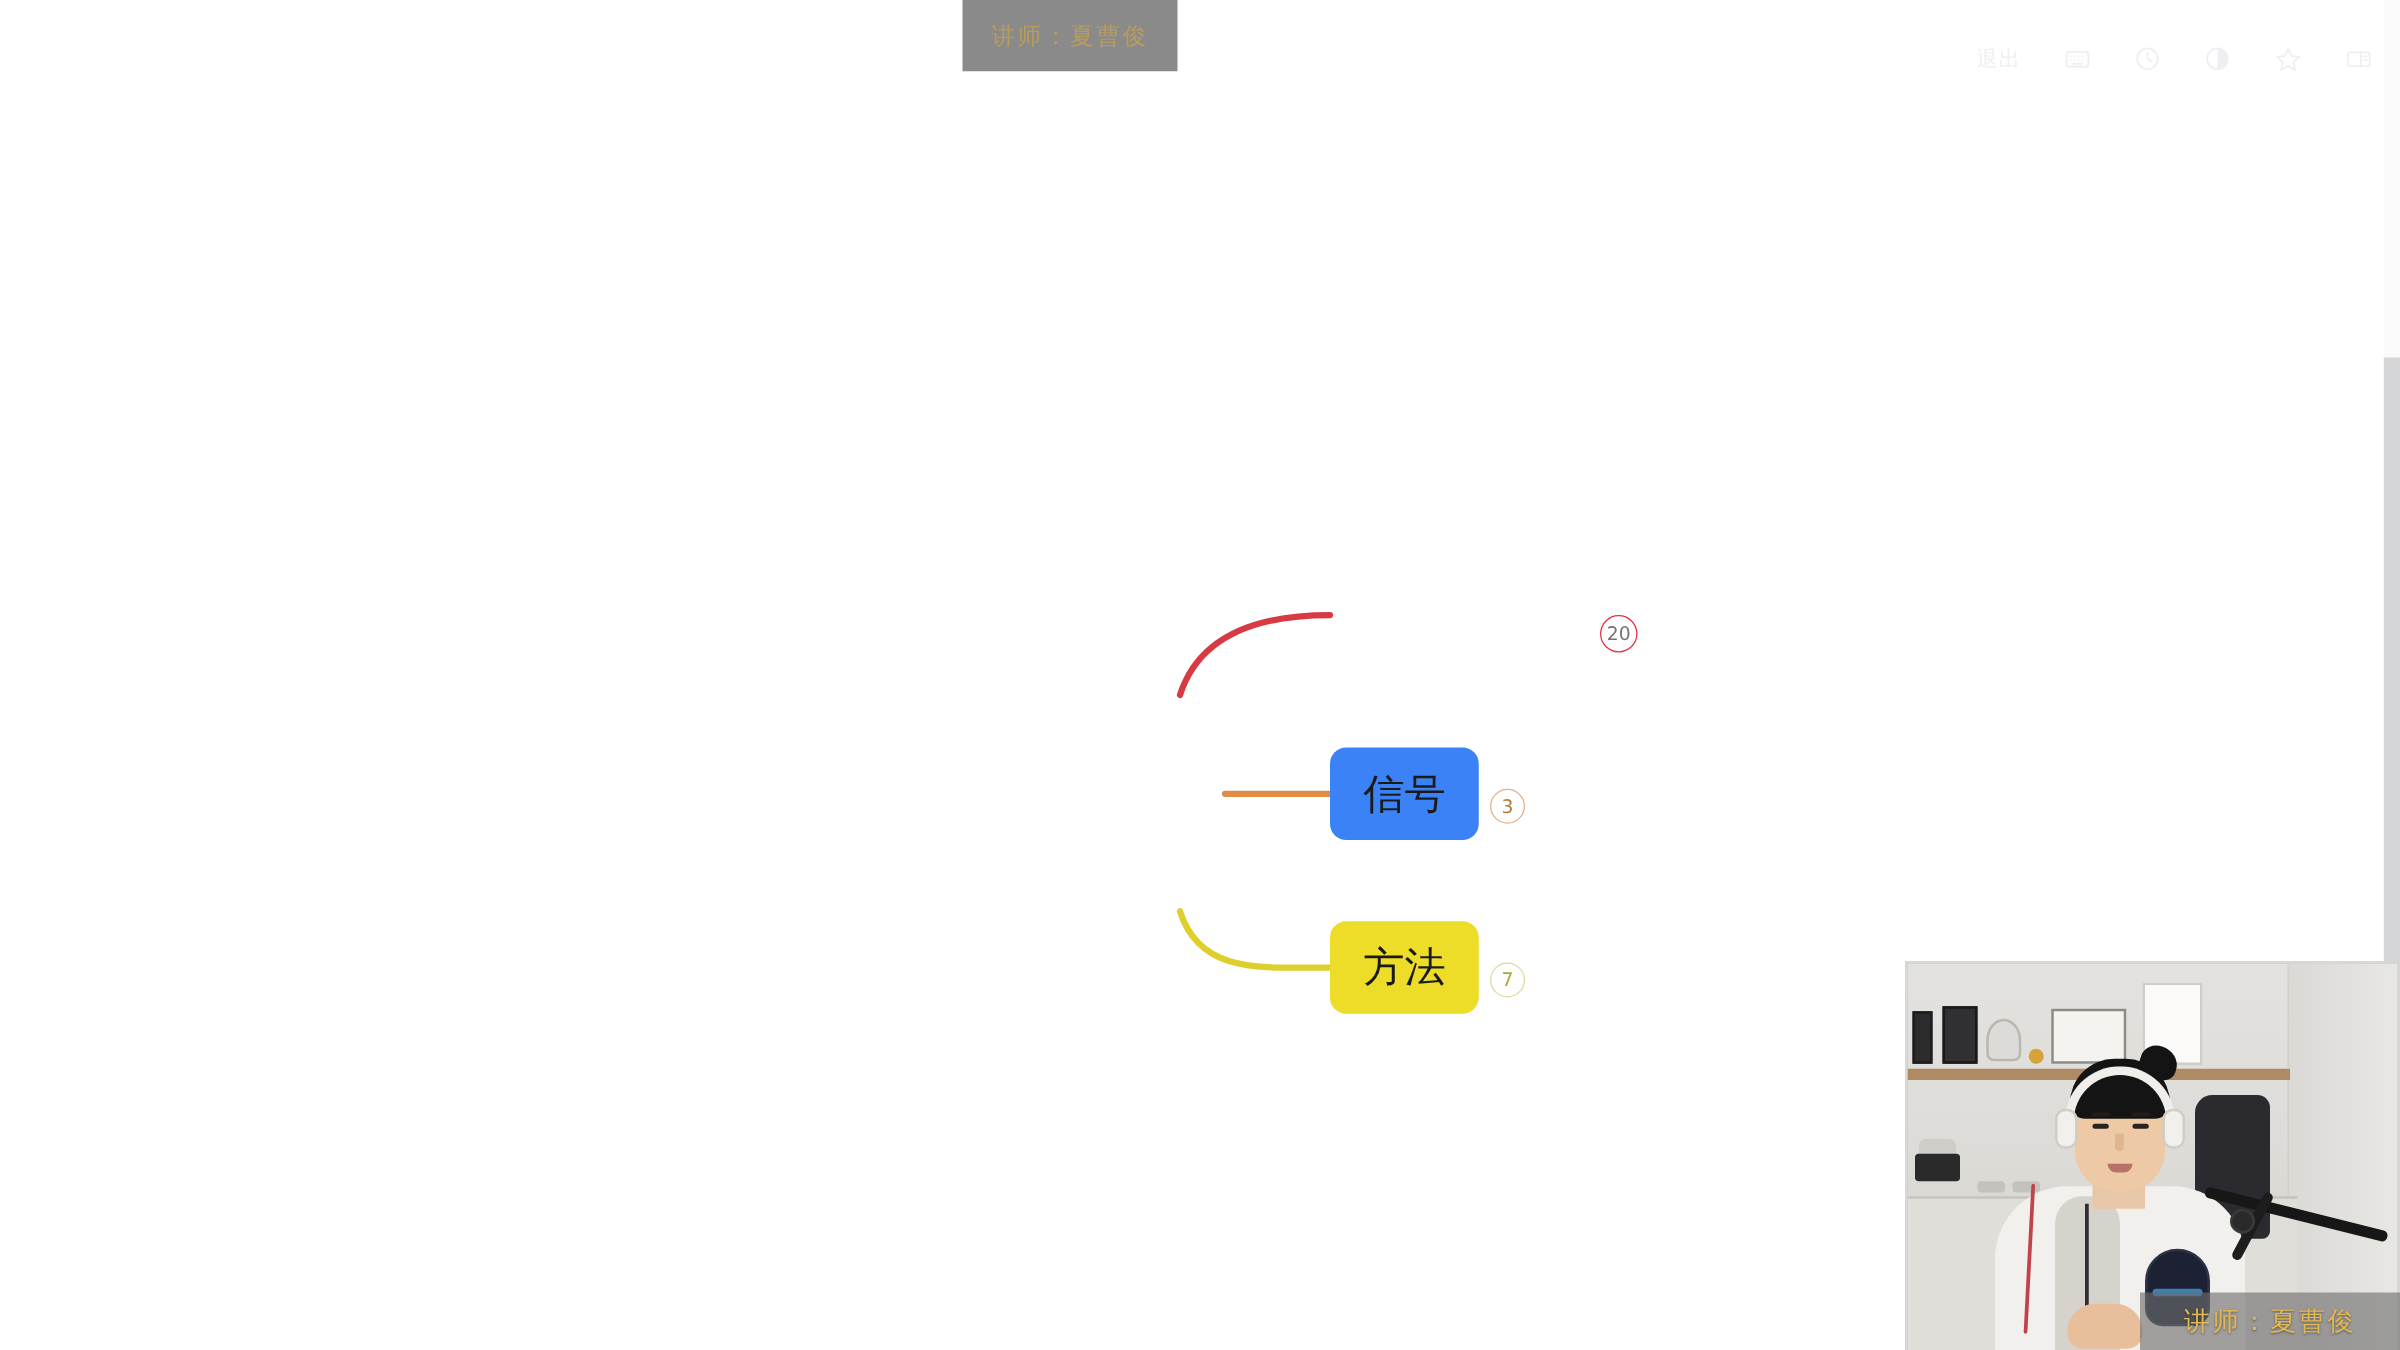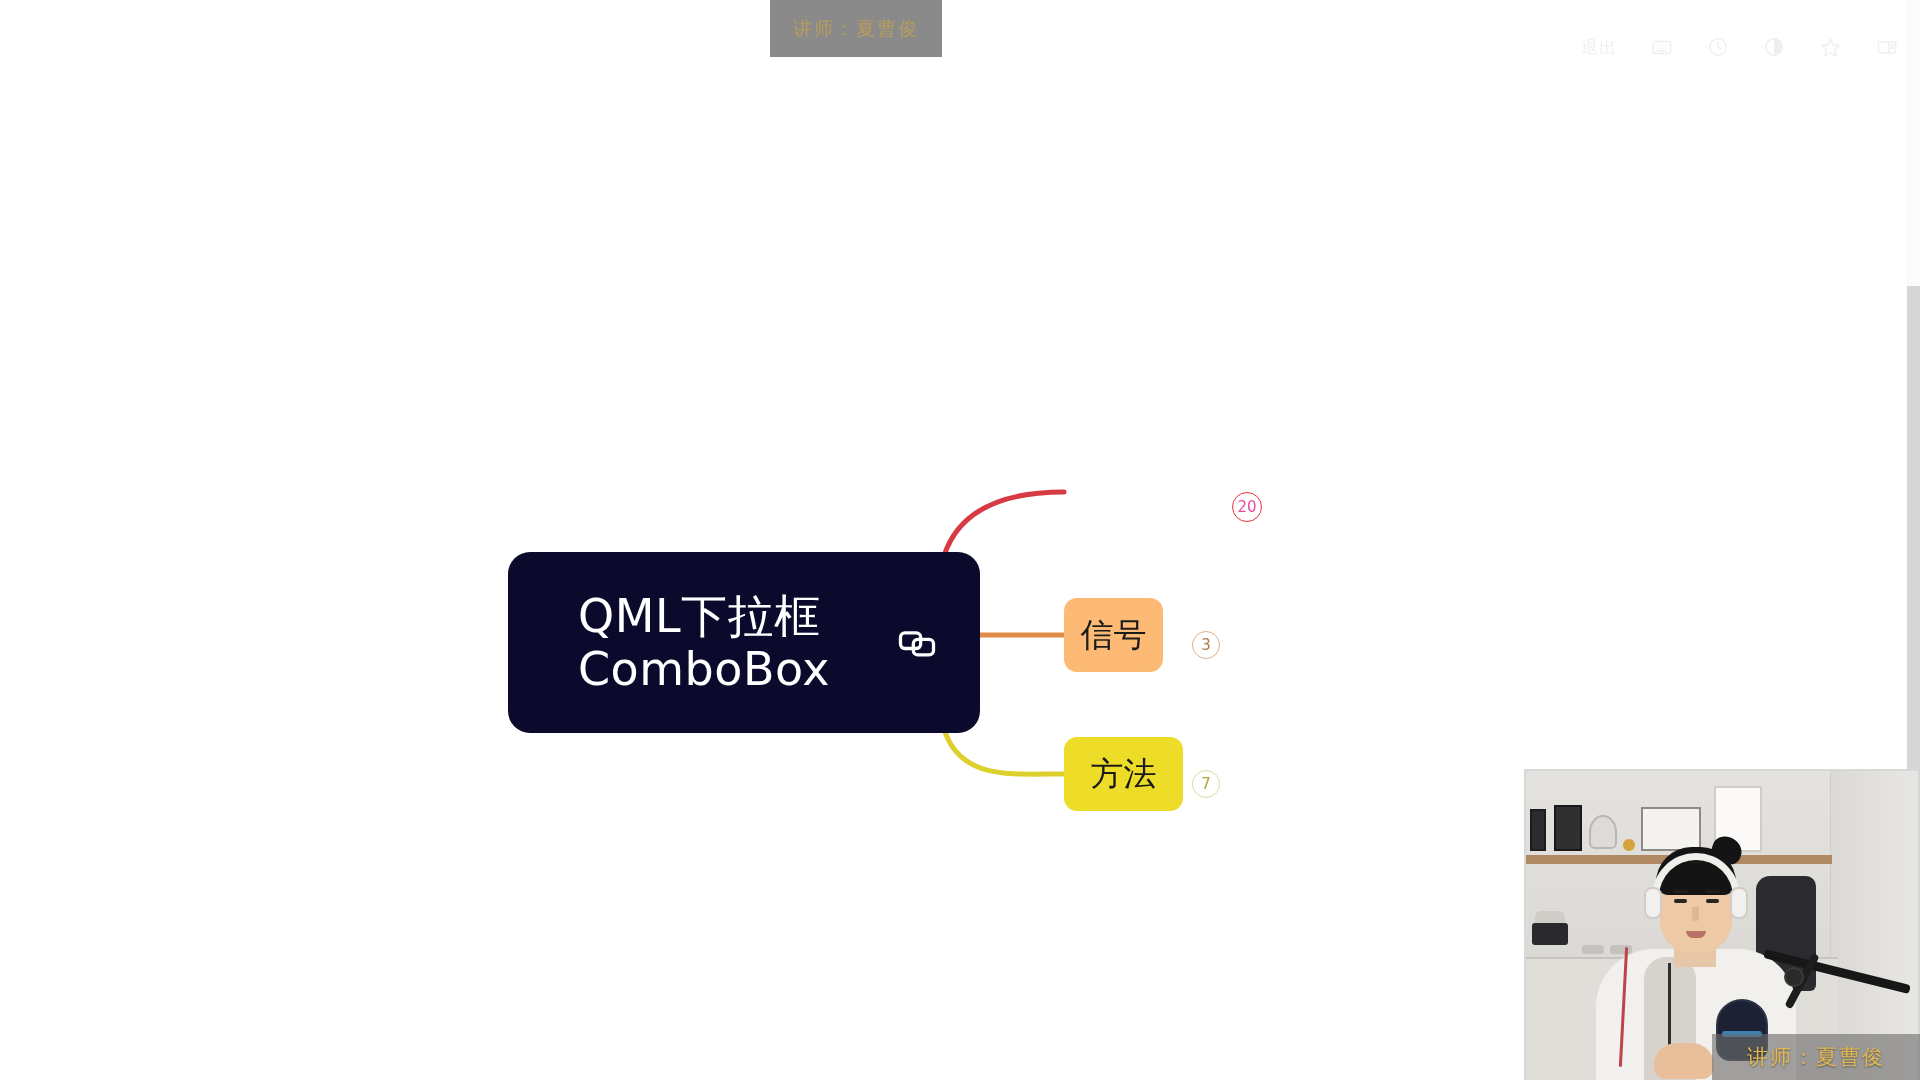--- a/index.html
+++ b/index.html
@@ -122,46 +122,46 @@
 
   .node-model {
     left:1064px; top:459px;
     width:207px; height:74px;
     background:#ea303e;
   }
   .node-model .branch-label { color:#ffffff; }
 
   .node-signal {
     left:1064px; top:598px;
-    width:99px; height:74px;
-    background:#fdba74;
+    width:119px; height:74px;
+    background:#3b82f6;
   }
   .node-signal .branch-label { color:#1a1a1a; }
 
   .node-method {
     left:1064px; top:737px;
     width:119px; height:74px;
     background:#eddc28;
   }
   .node-method .branch-label { color:#1a1a1a; }
 
   
   .badge {
     position:absolute;
     display:flex; align-items:center; justify-content:center;
     border-radius:50%;
     background:#ffffff;
     font-size:15px;
     font-family:"DejaVu Sans","Liberation Sans",sans-serif;
   }
   .badge-model {
-    left:1232px; top:492px;
+    left:1280px; top:492px;
     width:30px; height:30px;
     border:1.6px solid #ea303e;
-    color:#ec4899;
+    color:#737373;
   }
   .badge-signal {
     left:1192px; top:631px;
     width:28px; height:28px;
     border:1.6px solid #e0b08a;
     color:#b4793f;
   }
   .badge-method {
     left:1192px; top:770px;
     width:28px; height:28px;
@@ -442,30 +442,20 @@
 
     <svg class="links" viewBox="0 0 1920 1080" preserveAspectRatio="none">
 
       <path d="M 944 556 C 960 506 1010 492 1064 492" fill="none" stroke="#d83a44" stroke-width="5" stroke-linecap="round"></path>
 
       <path d="M 980 635 L 1064 635" fill="none" stroke="#e08c46" stroke-width="5" stroke-linecap="round"></path>
 
       <path d="M 944 729 C 960 780 1010 774 1064 774" fill="none" stroke="#ded02c" stroke-width="5" stroke-linecap="round"></path>
     </svg>
 
-    <div class="node-root">
-      <div class="root-text">QML下拉框
-ComboBox</div>
-      <div class="copy-icon">
-        <svg width="44" height="44" viewBox="0 0 24 24" fill="none" stroke="#ffffff" stroke-width="1.8">
-          <rect x="3" y="6.5" width="11" height="8.5" rx="2.4"></rect>
-          <rect x="10" y="10" width="11" height="8.5" rx="2.4"></rect>
-        </svg>
-      </div>
-    </div>
 
     <div class="badge badge-model">
       <span>20</span>
     </div>
 
     <div class="node-branch node-signal">
       <span class="branch-label">信号</span>
     </div>
     <div class="badge badge-signal">
       <span>3</span>

